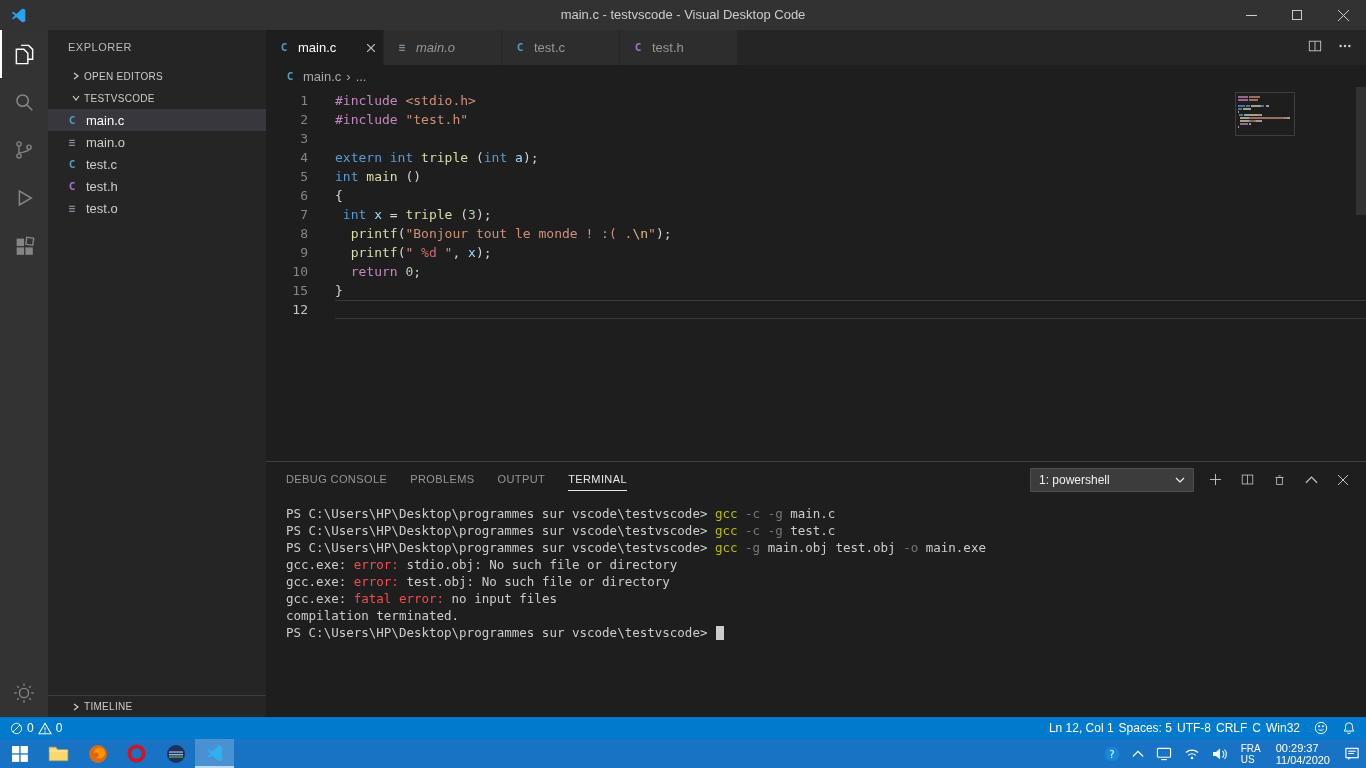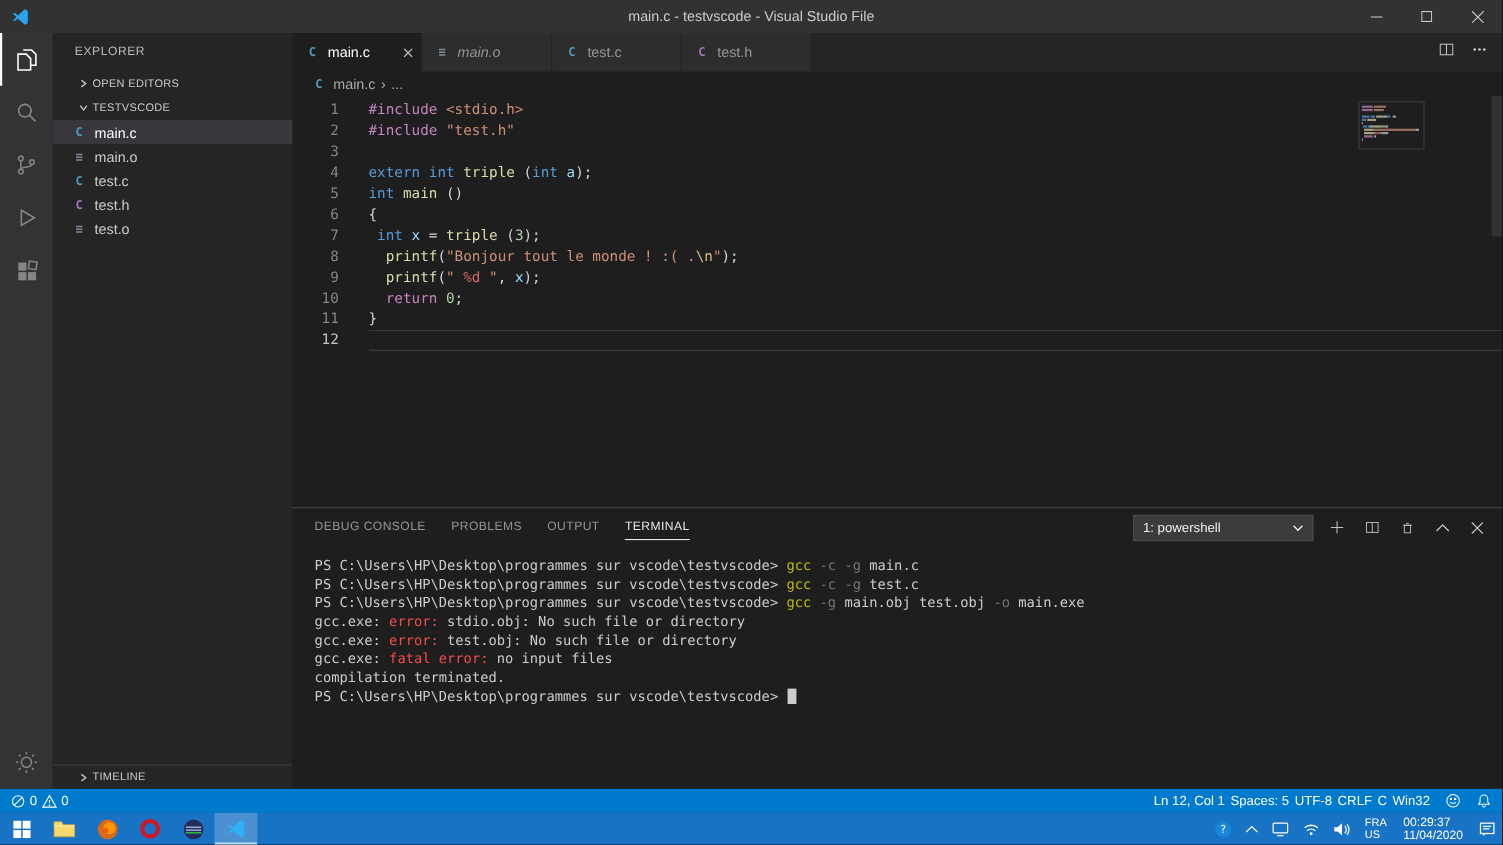--- a/index.html
+++ b/index.html
@@ -109,21 +109,21 @@
 <body>
 
 <div class="screen">
 
   <header class="titlebar">
     <span class="vscode-logo">
       <svg width="17" height="17" viewBox="0 0 24 24">
           <path fill="#2aa3ef" d="M17.6 2 8.9 9.9 4.6 6.6 2.5 7.7l4.6 4.3-4.6 4.3 2.1 1.1 4.3-3.3 8.7 7.9 4-1.9V3.9z"></path>
         </svg>
     </span>
-    <div class="window-title">main.c - testvscode - Visual Studio File</div>
+    <div class="window-title">main.c - testvscode - Visual Desktop Code</div>
     <div class="window-controls">
       <div class="wc">
         <svg width="11" height="11" viewBox="0 0 11 11">
             <line x1="0" y1="5.5" x2="11" y2="5.5" stroke="currentColor"></line>
           </svg>
       </div>
       <div class="wc">
         <svg width="10" height="10" viewBox="0 0 10 10">
             <rect x="0.5" y="0.5" width="9" height="9" fill="none" stroke="currentColor"></rect>
           </svg>
@@ -317,21 +317,21 @@
             </div>
             <div class="code-line">
               <div class="gutter">9</div>
               <div class="line-content"><span class="tk-pl">  </span><span class="tk-fn">printf</span><span class="tk-pl">(</span><span class="tk-str">" </span><span class="tk-fmt">%d</span><span class="tk-str"> "</span><span class="tk-pl">, </span><span class="tk-vr">x</span><span class="tk-pl">);</span></div>
             </div>
             <div class="code-line">
               <div class="gutter">10</div>
               <div class="line-content"><span class="tk-pl">  </span><span class="tk-kw">return</span><span class="tk-pl"> </span><span class="tk-nm">0</span><span class="tk-pl">;</span></div>
             </div>
             <div class="code-line">
-              <div class="gutter">11</div>
+              <div class="gutter">15</div>
               <div class="line-content"><span class="tk-pl">}</span></div>
             </div>
             <div class="code-line">
               <div class="gutter active">12</div>
               <div class="line-content current"></div>
             </div>
           </div>
         <div class="minimap">
             <div class="mm-row">
               <span style="width: 9.6px; background: rgb(197, 134, 192);"></span>

